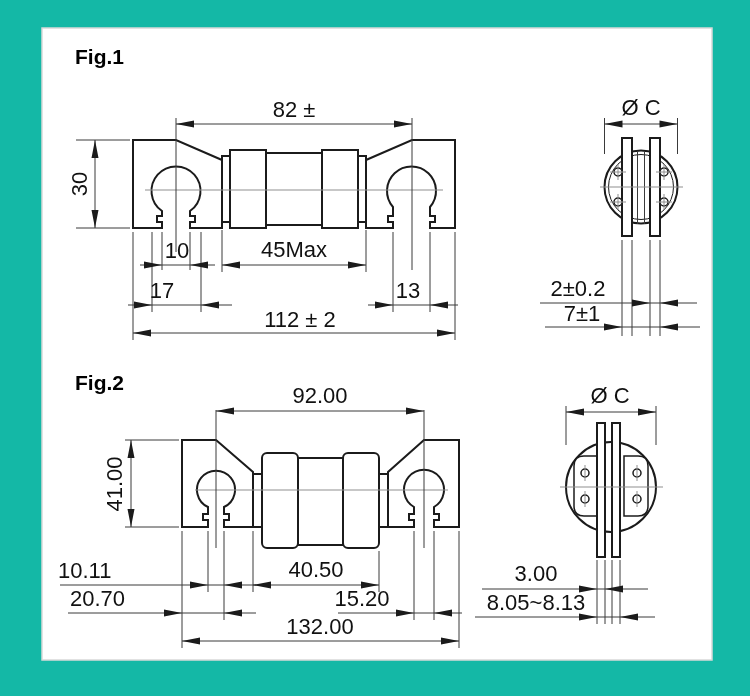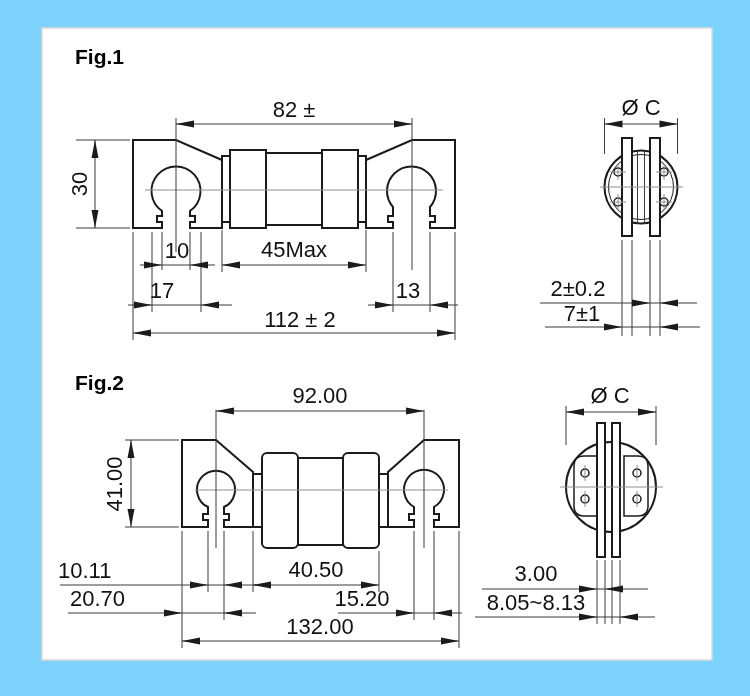--- a/index.html
+++ b/index.html
@@ -1,16 +1,16 @@
 <!DOCTYPE html>
 <html><head>
 <meta charset="utf-8">
 <style>
   html,body{margin:0;padding:0;background:#ffffff;}
-  .stage{position:relative;width:750px;height:696px;background:#7dd3fc;overflow:hidden;
+  .stage{position:relative;width:750px;height:696px;background:#14b8a6;overflow:hidden;
          font-family:"Liberation Sans",sans-serif;}
   svg{display:block;}
   text{font-family:"Liberation Sans",sans-serif;fill:#111111;}
   .dim{font-size:22px;}
   .figlabel{font-size:21px;font-weight:bold;fill:#000000;}
   .o{stroke:#1b1b1b;stroke-width:2;fill:#ffffff;}
   .on{stroke:#1b1b1b;stroke-width:2;fill:none;}
   .o2{stroke:#1b1b1b;stroke-width:1.5;fill:#ffffff;}
   .t{stroke:#3a3a3a;stroke-width:1;fill:none;}
   .c{stroke:#8f8f8f;stroke-width:1;fill:none;}

